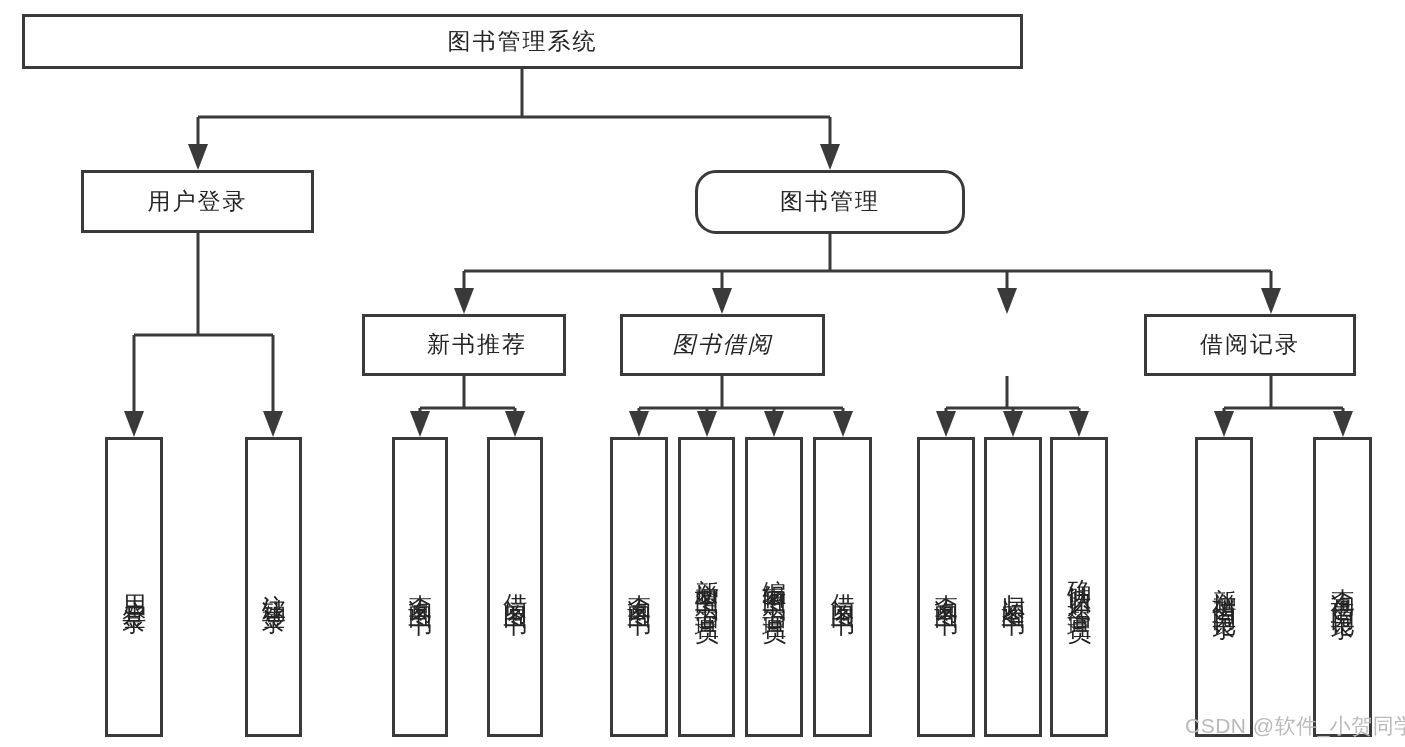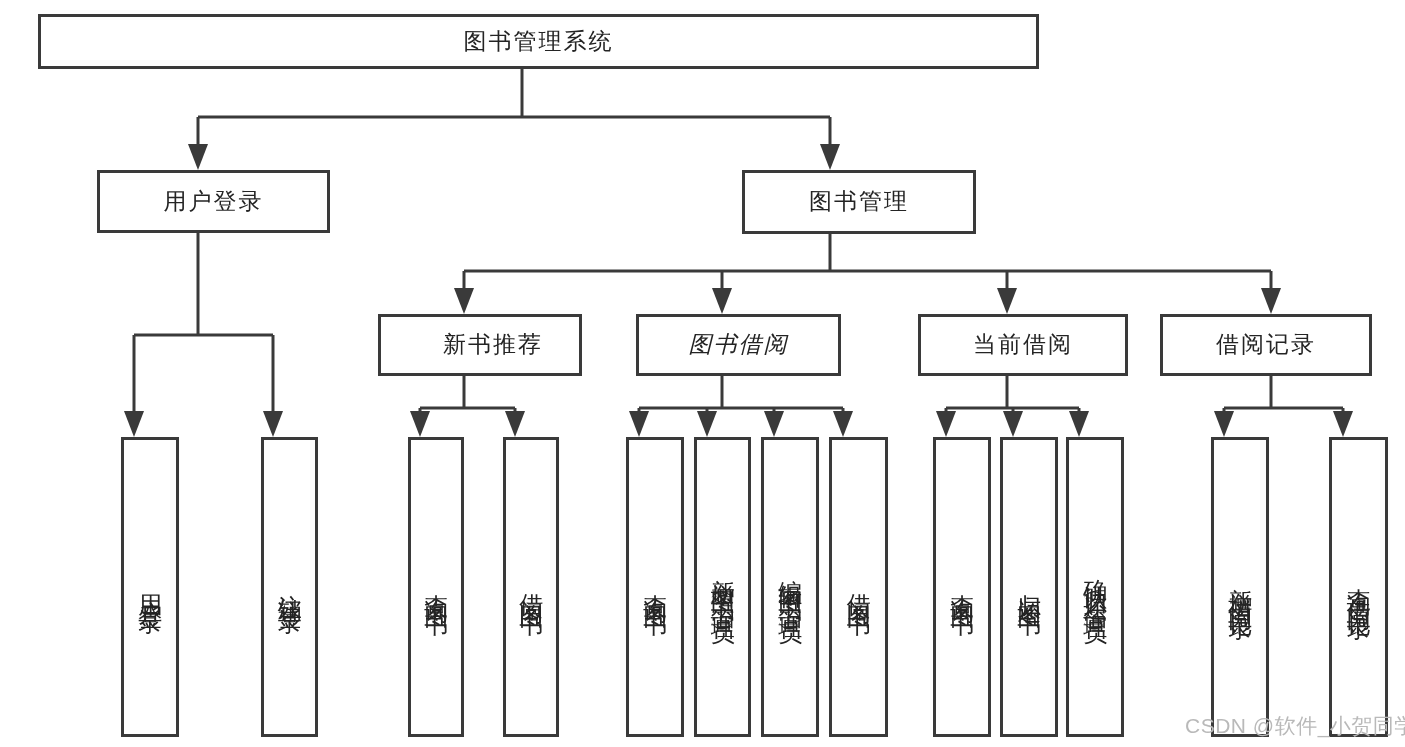--- a/index.html
+++ b/index.html
@@ -17,21 +17,20 @@
     border:3px solid #3a3a3a;
     background:#ffffff;
     display:flex;
     align-items:center;
     justify-content:center;
     color:#242424;
     font-size:23px;
     letter-spacing:2px;
     text-align:center;
     line-height:1.1;
-    margin-left:16px;
   }
   .vbox{
     writing-mode:vertical-rl;
     font-size:24px;
     letter-spacing:6px;
   }
   .watermark{
     position:absolute;
     left:1185px;top:712px;
     width:215px;
@@ -112,25 +111,24 @@
       <polygon points="1003,411 1023,411 1013,437"></polygon>
       <polygon points="1069,411 1089,411 1079,437"></polygon>
       <polygon points="1214,411 1234,411 1224,437"></polygon>
       <polygon points="1333,411 1353,411 1343,437"></polygon>
     </g>
   </svg>
 
   <div class="box" style="left:22px;top:14px;width:1001px;height:55px;">图书管理系统</div>
 
   <div class="box" style="left:81px;top:170px;width:233px;height:63px;">用户登录</div>
-  <div class="box" style="left:726px;top:170px;width:234px;height:64px;">图书管理</div>
+  <div class="box" style="left:695px;top:170px;width:270px;height:64px;border-radius:21px;">图书管理</div>
 
   <div class="box" style="left:362px;top:314px;width:204px;height:62px;padding-left:26px;">新书推荐</div>
   <div class="box" style="left:620px;top:314px;width:205px;height:62px;font-style:italic;">图书借阅</div>
-  <div class="box" style="left:902px;top:314px;width:210px;height:62px;">当前借阅</div>
   <div class="box" style="left:1144px;top:314px;width:212px;height:62px;">借阅记录</div>
 
   <div class="box vbox" style="left:105px;top:437px;width:58px;height:300px;">用户登录</div>
   <div class="box vbox" style="left:245px;top:437px;width:57px;height:300px;">注销登录</div>
 
   <div class="box vbox" style="left:392px;top:437px;width:56px;height:300px;">查询图书</div>
   <div class="box vbox" style="left:487px;top:437px;width:56px;height:300px;">借阅图书</div>
 
   <div class="box vbox" style="left:610px;top:437px;width:58px;height:300px;">查询图书</div>
   <div class="box vbox" style="left:678px;top:437px;width:57px;height:300px;">新增图书（管理员）</div>

